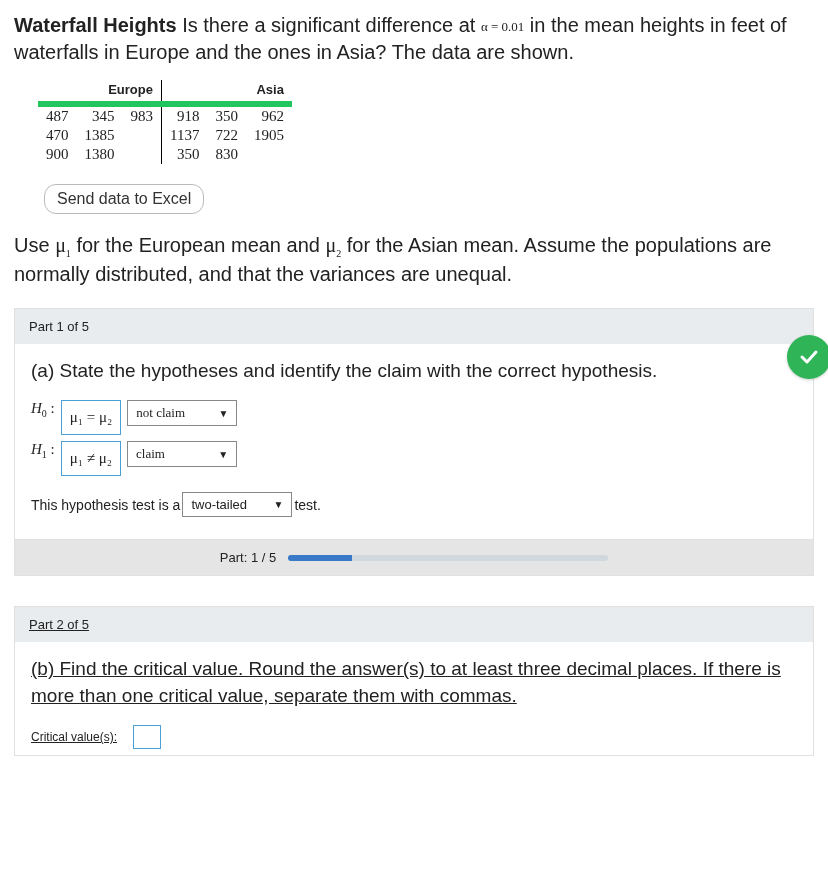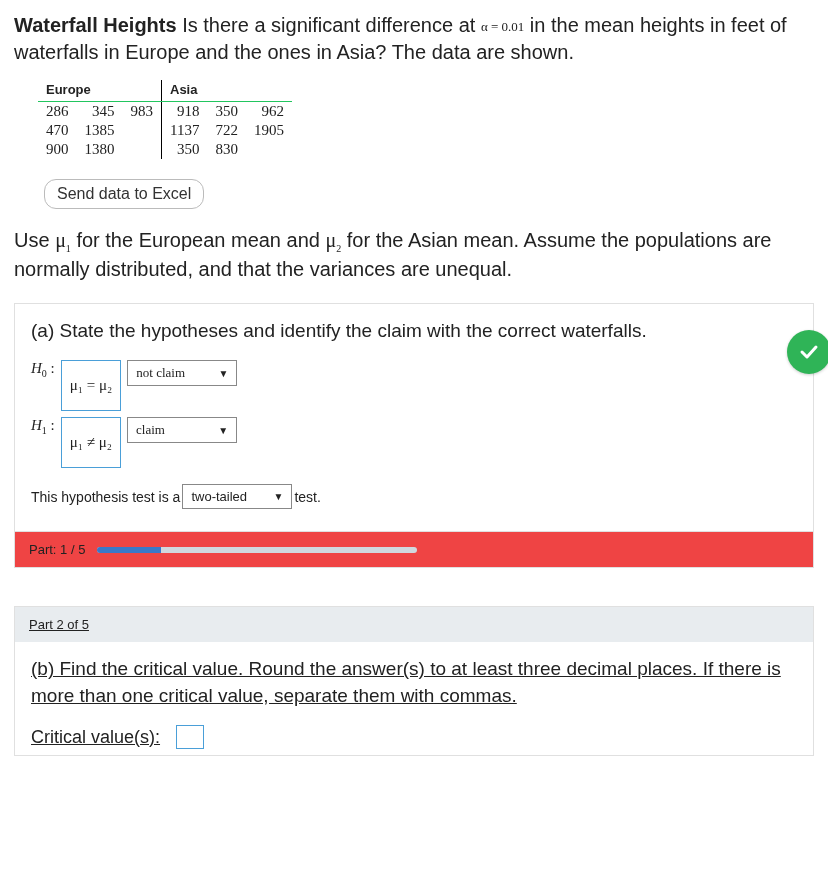--- a/index.html
+++ b/index.html
@@ -24,22 +24,22 @@
   table.data {
     border-collapse: collapse;
     font-family: "Times New Roman", serif;
     font-size: 15px;
   }
   table.data th {
     font-family: Verdana, sans-serif;
     font-weight: 700;
     font-size: 13px;
     padding: 2px 8px 4px;
-    border-bottom: 1px solid #22c55e;
-    text-align: left;
+    border-bottom: 6px solid #22c55e;
+    text-align: right;
   }
   table.data td {
     padding: 1px 8px;
     text-align: right;
   }
   .vline { border-right: 1px solid #000; }
 
   .excel-btn {
     display: inline-block;
     margin: 10px 0 18px 30px;
@@ -67,21 +67,21 @@
   }
   .q-text {
     font-size: 19px;
     line-height: 1.4;
     margin-bottom: 16px;
   }
 
   .answer-box {
     display: inline-block;
     border: 1px solid #4a9fd8;
-    padding: 16px 8px;
+    padding: 8px 8px;
     font-family: "Times New Roman", serif;
     font-size: 15px;
     vertical-align: middle;
     min-width: 30px;
     text-align: center;
   }
   .select-box {
     display: inline-flex;
     align-items: center;
     justify-content: space-between;
@@ -124,43 +124,44 @@
     align-items: center;
     justify-content: center;
     box-shadow: 0 1px 3px rgba(0,0,0,0.2);
   }
   .check-badge svg { width: 24px; height: 24px; }
 
   .progress-bar-wrap {
     border: 1px solid #e0e0e0;
     border-top: none;
     margin-top: -26px;
-    margin-bottom: 38px;
-    background: #ef4444;
+    margin-bottom: 30px;
+    background: #e5e5e5;
     padding: 10px 14px;
     display: flex;
     align-items: center;
     gap: 12px;
     font-size: 13px;
+    justify-content: center;
   }
   .progress-track {
     flex: 0 0 320px;
     height: 6px;
     background: #d0d8de;
     border-radius: 3px;
     overflow: hidden;
   }
   .progress-fill {
     height: 100%;
     background: #3a78c9;
     width: 20%;
   }
 
   .crit-row {
-    font-size: 18px;
+    font-size: 12px;
     display: flex;
     align-items: center;
     gap: 16px;
   }
   .blank-box {
     display: inline-block;
     width: 28px;
     height: 24px;
     border: 1px solid #4a9fd8;
     background: #fff;
@@ -178,21 +179,21 @@
 <div class="data-table-wrap">
   <table class="data">
     <thead>
       <tr>
         <th colspan="3" class="vline">Europe</th>
         <th colspan="3">Asia</th>
       </tr>
     </thead>
     <tbody>
       <tr>
-        <td>286</td>
+        <td>487</td>
         <td>345</td>
         <td class="vline">983</td>
         <td>918</td>
         <td>350</td>
         <td>962</td>
       </tr>
       <tr>
         <td>470</td>
         <td>1385</td>
         <td class="vline"></td>
@@ -217,22 +218,23 @@
 <div class="intro">
   <span>Use </span><span class="serif">μ</span><span class="serif sub">1</span><span> for the European mean and </span><span class="serif">μ</span><span class="serif sub">2</span><span> for the Asian mean. Assume the populations are normally distributed, and that the variances are unequal.</span>
 </div>
 
 <div class="card">
   <div class="check-badge">
     <svg viewBox="0 0 24 24">
         <path fill="none" stroke="#fff" stroke-width="3" stroke-linecap="round" stroke-linejoin="round" d="M5 12l5 5L19 7"></path>
       </svg>
   </div>
+  <div class="card-head">Part 1 of 5</div>
   <div class="card-body">
-    <div class="q-text">(a) State the hypotheses and identify the claim with the correct waterfalls.</div>
+    <div class="q-text">(a) State the hypotheses and identify the claim with the correct hypothesis.</div>
 
     <div class="hypo-row">
       <span><span class="hypo-label">H</span><span class="sub">0</span><span> : </span></span>
       <span class="answer-box">μ₁ = μ₂</span>
       <span class="select-box">
         <span>not claim</span>
         <span class="arrow">▼</span>
       </span>
     </div>
 

